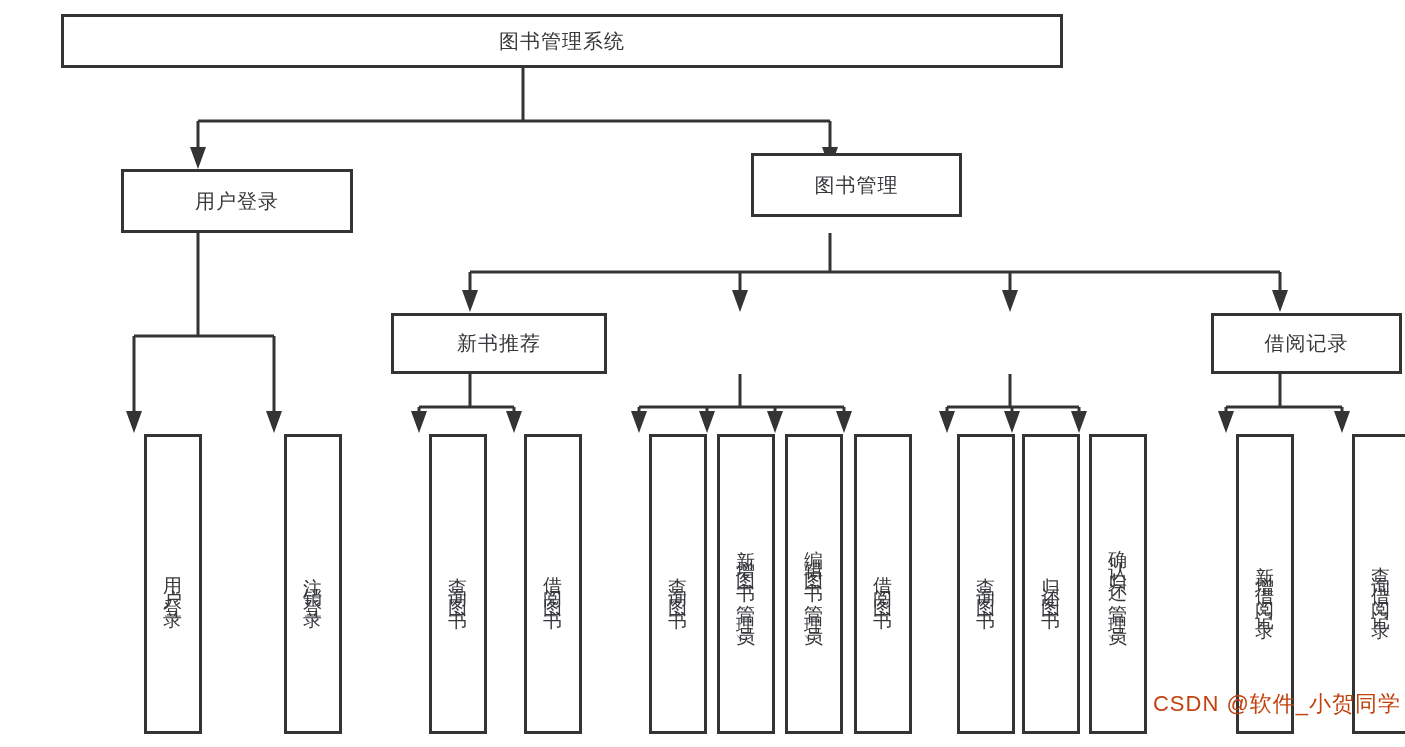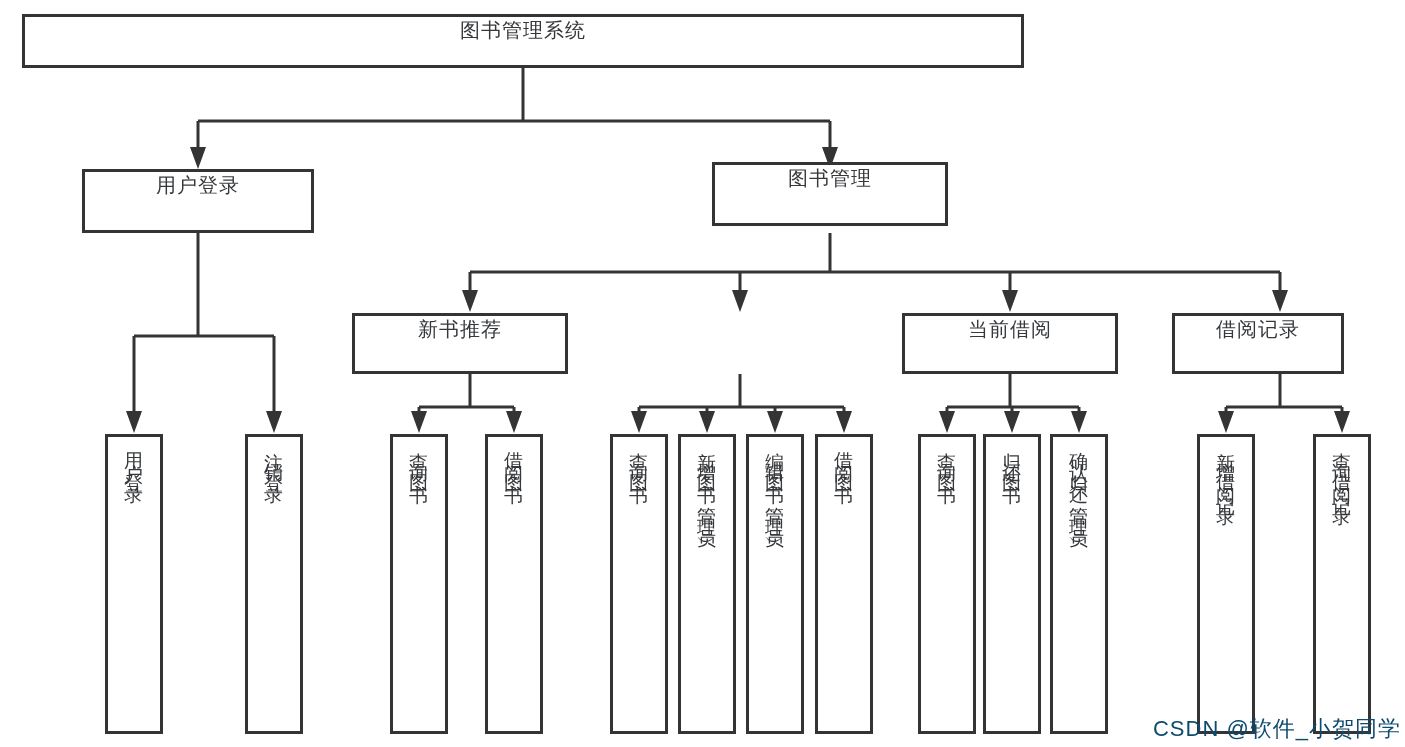--- a/index.html
+++ b/index.html
@@ -22,46 +22,47 @@
     width: 1405px;
     height: 747px;
     z-index: 1;
   }
   .box {
     position: absolute;
     box-sizing: border-box;
     background: #ffffff;
     border: 3px solid #343434;
     display: flex;
-    align-items: flex-start;
+    align-items: center;
     justify-content: center;
     z-index: 2;
     color: #36383b;
+    margin-left: 39px;
   }
   .box .label {
     white-space: nowrap;
   }
   .hbox .label {
     font-size: 20px;
     letter-spacing: 1px;
   }
   .leaf .label {
     writing-mode: vertical-lr;
     font-size: 19px;
     line-height: 1;
     letter-spacing: 11px;
     white-space: nowrap;
   }
   .watermark {
     position: absolute;
-    top: 714px;
+    top: 689px;
     right: 4px;
     z-index: 5;
     font-size: 22px;
-    color: #0c4a6e;
+    color: #c2410c;
     letter-spacing: 1px;
     pointer-events: none;
     white-space: nowrap;
   }
 </style>
 </head>
 <body>
 
 <div class="stage">
 
@@ -105,31 +106,28 @@
     </g>
   </svg>
 
   <div class="box hbox" style="left:22px; top:14px; width:1002px; height:54px;">
     <span class="label">图书管理系统</span>
   </div>
 
   <div class="box hbox" style="left:82px; top:169px; width:232px; height:64px;">
     <span class="label">用户登录</span>
   </div>
-  <div class="box hbox" style="left:712px; top:162px; width:236px; height:64px;">
+  <div class="box hbox" style="left:712px; top:153px; width:211px; height:64px;">
     <span class="label">图书管理</span>
   </div>
 
   <div class="box hbox" style="left:352px; top:313px; width:216px; height:61px;">
     <span class="label">新书推荐</span>
   </div>
-  <div class="box hbox" style="left:902px; top:313px; width:216px; height:61px;">
-    <span class="label">当前借阅</span>
-  </div>
-  <div class="box hbox" style="left:1172px; top:313px; width:172px; height:61px;">
+  <div class="box hbox" style="left:1172px; top:313px; width:191px; height:61px;">
     <span class="label">借阅记录</span>
   </div>
 
   <div class="box leaf" style="left:105px; top:434px; width:58px; height:300px;">
     <span class="label">用户登录</span>
   </div>
   <div class="box leaf" style="left:245px; top:434px; width:58px; height:300px;">
     <span class="label">注销登录</span>
   </div>
 

